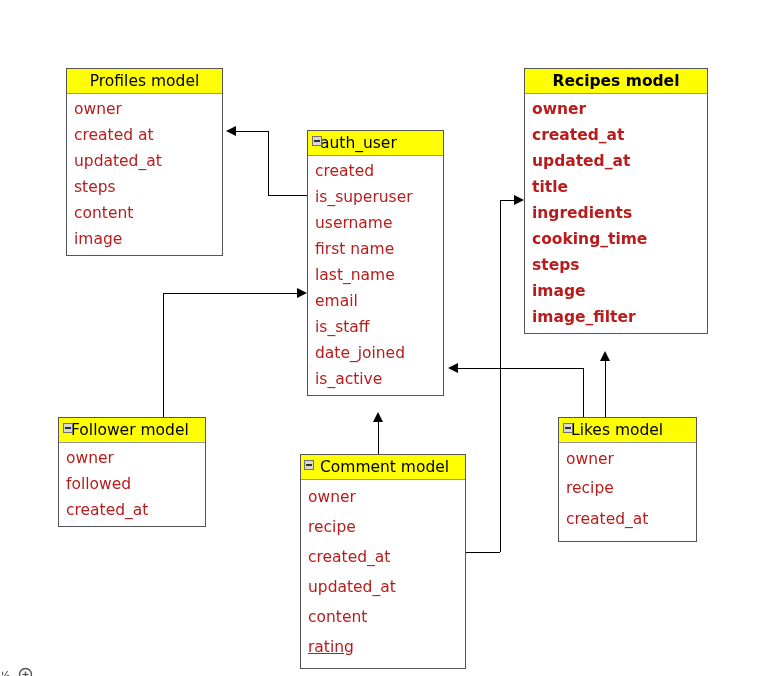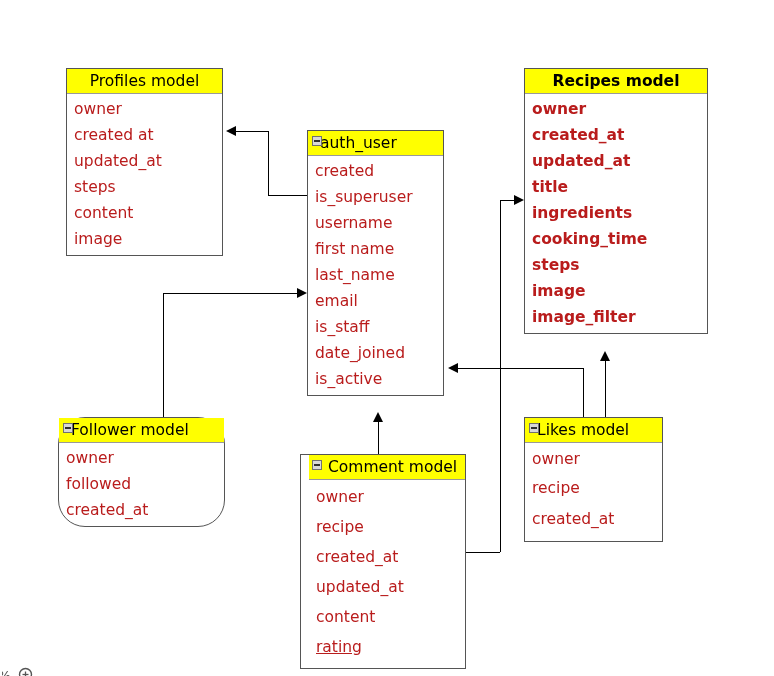--- a/index.html
+++ b/index.html
@@ -210,48 +210,48 @@
       <div class="field">updated_at</div>
       <div class="field">title</div>
       <div class="field">ingredients</div>
       <div class="field">cooking_time</div>
       <div class="field">steps</div>
       <div class="field">image</div>
       <div class="field">image_filter</div>
     </div>
   </div>
 
-  <div class="entity" style="left:58px; top:399px; width:167px;border-radius:27px;">
+  <div class="entity" style="left:58px; top:399px; width:148px;">
     <div class="entity-header iconed">
       <span class="collapse-icon"></span>
       <span>Follower model</span>
     </div>
     <div class="entity-body">
       <div class="field">owner</div>
       <div class="field">followed</div>
       <div class="field">created_at</div>
     </div>
   </div>
 
-  <div class="entity" style="left:300px; top:436px; width:166px;padding-left:8px;">
+  <div class="entity" style="left:300px; top:436px; width:166px;">
     <div class="entity-header iconed" style="padding-left:19px;">
       <span class="collapse-icon" style="left:3px;"></span>
       <span>Comment model</span>
     </div>
     <div class="entity-body" style="padding-bottom:6px;">
       <div class="field" style="line-height:30px;height:30px;">owner</div>
       <div class="field" style="line-height:30px;height:30px;">recipe</div>
       <div class="field" style="line-height:30px;height:30px;">created_at</div>
       <div class="field" style="line-height:30px;height:30px;">updated_at</div>
       <div class="field" style="line-height:30px;height:30px;">content</div>
       <div class="field" style="line-height:30px;height:30px;text-decoration:underline;">rating</div>
     </div>
   </div>
 
-  <div class="entity" style="left:524px; top:399px; width:139px;">
+  <div class="entity" style="left:558px; top:399px; width:139px;">
     <div class="entity-header iconed">
       <span class="collapse-icon"></span>
       <span>Likes model</span>
     </div>
     <div class="entity-body" style="padding-bottom:6px;">
       <div class="field" style="line-height:29px;height:29px;">owner</div>
       <div class="field" style="line-height:29px;height:29px;">recipe</div>
       <div class="field" style="line-height:32px;height:32px;">created_at</div>
     </div>
   </div>

